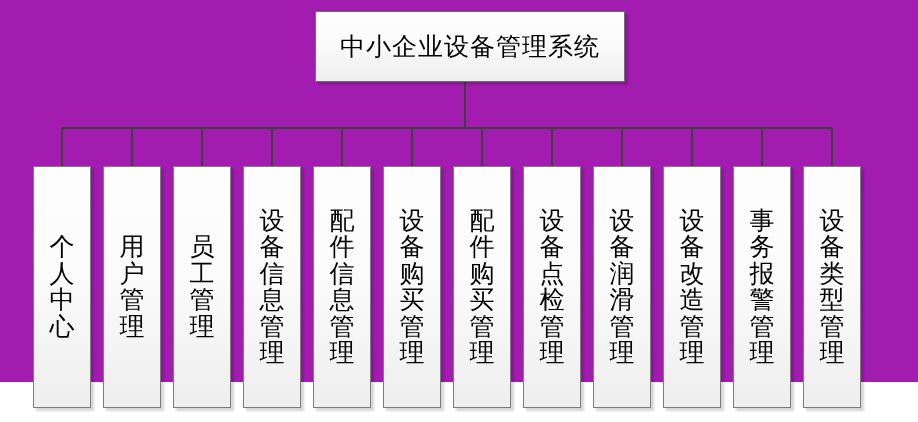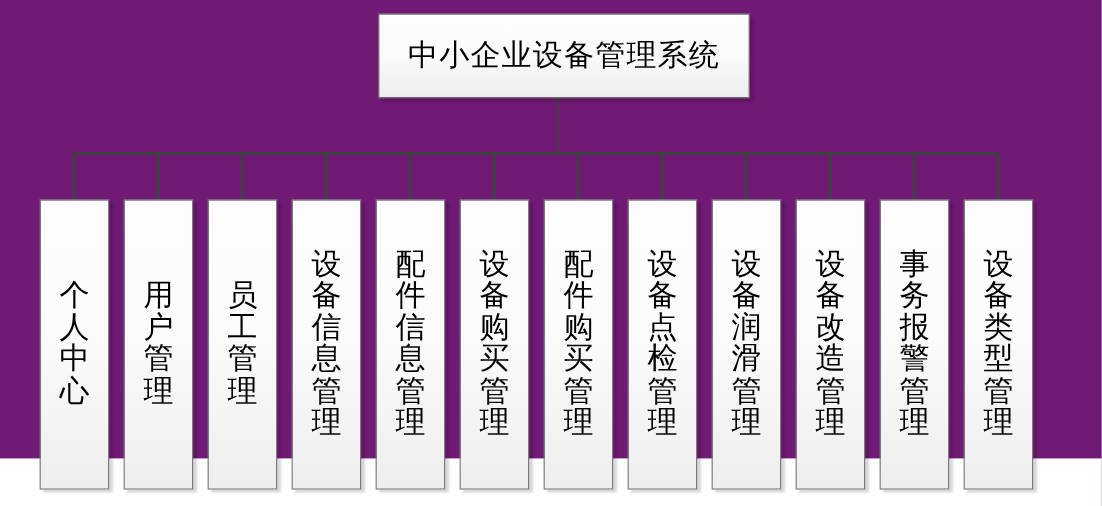--- a/index.html
+++ b/index.html
@@ -10,21 +10,21 @@
   body {
     width: 918px;
     height: 422px;
     font-family: "Liberation Serif", "DejaVu Serif", serif;
     overflow: hidden;
   }
   #diagram {
     position: relative;
     width: 918px;
     height: 382px;
-    background: #701a75;
+    background: #a21caf;
   }
 
   
   #connectors {
     position: absolute;
     left: 0;
     top: 0;
     width: 918px;
     height: 422px;
     pointer-events: none;

